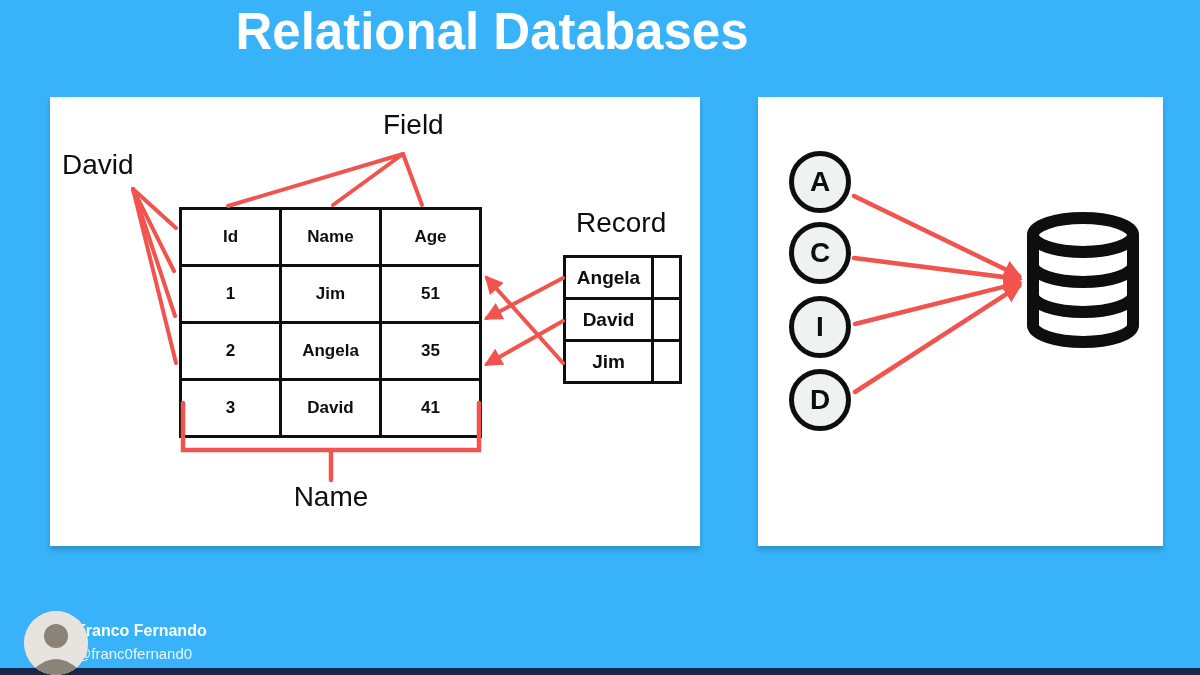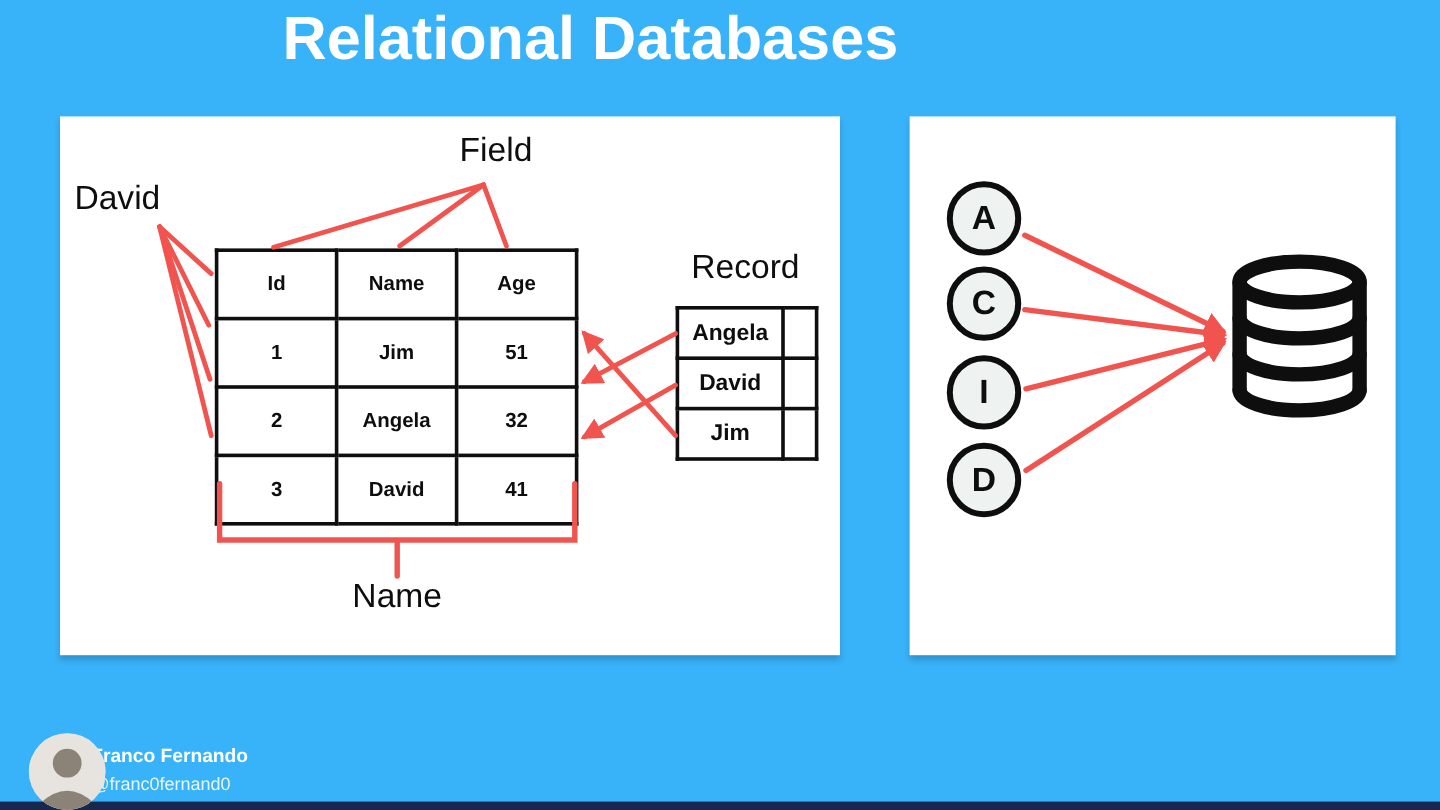--- a/index.html
+++ b/index.html
@@ -104,21 +104,21 @@
         <th>Age</th>
       </tr>
       <tr>
         <td>1</td>
         <td>Jim</td>
         <td>51</td>
       </tr>
       <tr>
         <td>2</td>
         <td>Angela</td>
-        <td>32</td>
+        <td>35</td>
       </tr>
       <tr>
         <td>3</td>
         <td>David</td>
         <td>41</td>
       </tr>
     </tbody>
       </table>
 
     <table class="idxtable">

